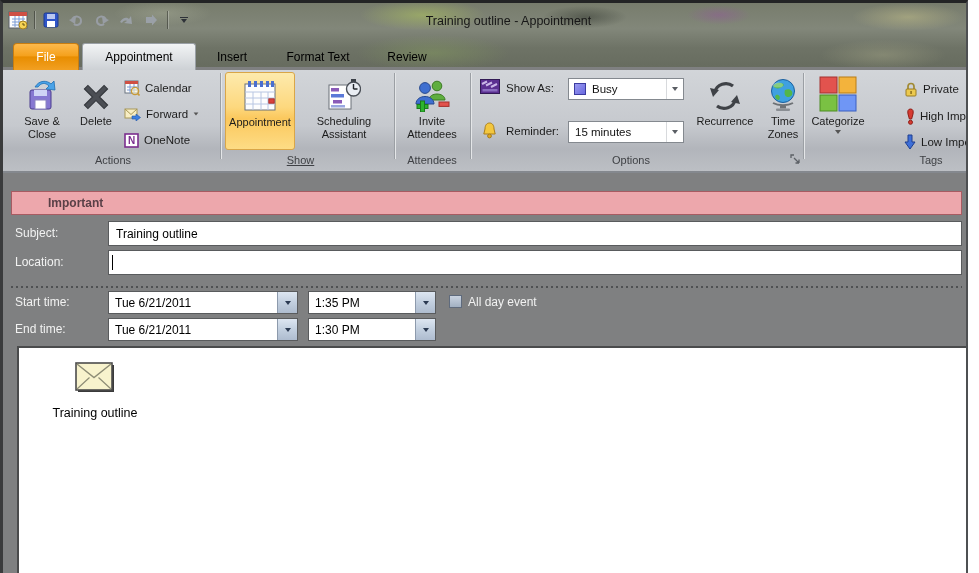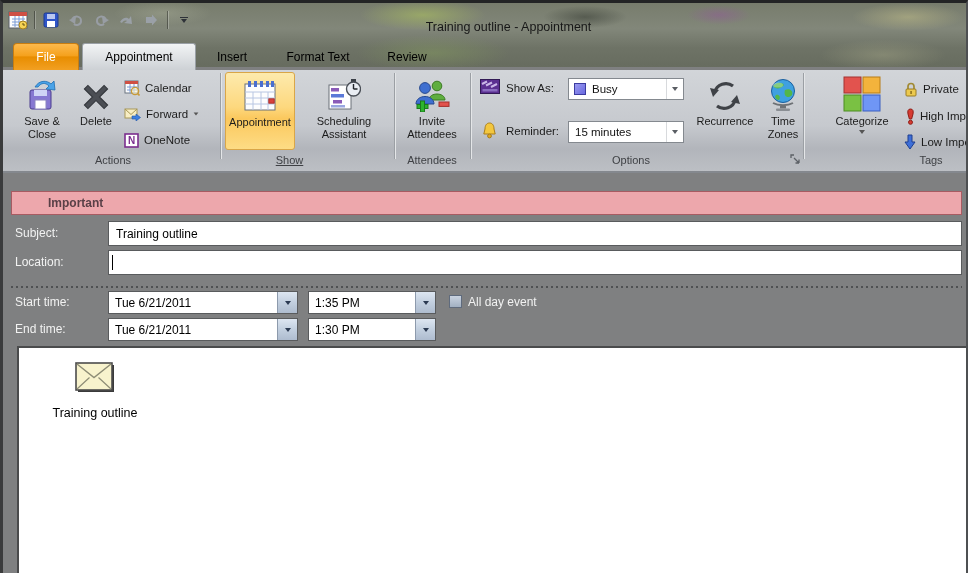--- a/index.html
+++ b/index.html
@@ -15,21 +15,21 @@
   .header { position:absolute; left:0; top:0; width:963px; height:64px;
     background:
       radial-gradient(ellipse 90px 22px at 420px 12px, rgba(176,198,96,.55), transparent 70%),
       radial-gradient(ellipse 60px 16px at 582px 14px, rgba(40,45,38,.45), transparent 70%),
       radial-gradient(ellipse 46px 14px at 716px 12px, rgba(150,80,160,.40), transparent 70%),
       radial-gradient(ellipse 80px 20px at 905px 14px, rgba(205,200,140,.45), transparent 70%),
       radial-gradient(ellipse 70px 18px at 160px 10px, rgba(190,195,170,.30), transparent 70%),
       radial-gradient(ellipse 110px 26px at 430px 50px, rgba(140,170,90,.35), transparent 70%),
       radial-gradient(ellipse 90px 22px at 880px 52px, rgba(190,190,150,.30), transparent 70%),
       linear-gradient(180deg,#777c6c 0%,#82877a 40%,#6e7366 70%,#676c5f 100%); }
-  .titlebar-title { position:absolute; left:0; top:17px; width:100%; text-align:center;
+  .titlebar-title { position:absolute; left:0; top:11px; width:100%; text-align:center;
     font-size:12.5px; color:#171717;padding-left:48px; }
   .qat { position:absolute; left:4px; top:4px; height:26px; display:flex; align-items:center; gap:3px; }
   .qat-btn { width:22px; height:22px; display:flex; align-items:center; justify-content:center; }
   .qat-sep { width:1px; height:18px; background:rgba(0,0,0,.35); box-shadow:1px 0 0 rgba(255,255,255,.25); margin:0 2px; }
   .tri-down { width:0; height:0; border-left:3.5px solid transparent; border-right:3.5px solid transparent; border-top:4px solid #2e3238; }
   .qat-more { display:flex; flex-direction:column; align-items:center; gap:1px; }
   .qat-more .bar { width:8px; height:1.5px; background:#2e3238; }
 
   
   .tab { position:absolute; top:40px; height:27px; display:flex; align-items:center; justify-content:center;
@@ -226,21 +226,21 @@
           <rect x="24" y="1" width="5" height="3" fill="#3a3f46"></rect>
           <circle cx="26.5" cy="11" r="7" fill="#e9edf3" stroke="#4a4f57" stroke-width="1.4"></circle>
           <path d="M26.5,11 L26.5,6 M26.5,11 L30.5,11" stroke="#20242a" stroke-width="1.4"></path>
         </svg>
       </div>
       <div class="lbl">
         <div>Scheduling</div>
         <div>Assistant</div>
       </div>
     </div>
-    <div class="group-label" style="left:239px;width:95px;text-decoration:underline;">Show</div>
+    <div class="group-label" style="left:250px;width:95px;text-decoration:underline;">Show</div>
     <div class="rb-sep" style="left:391px;"></div>
 
     <div class="bigbtn" style="left:396px;width:66px;">
       <div class="ic">
         <svg width="36" height="34" viewBox="0 0 36 34">
           <circle cx="23" cy="8" r="4.8" fill="#5fae3f" stroke="#3c7a24"></circle>
           <path d="M15,22 C15,14 31,14 31,22 Z" fill="#5fae3f" stroke="#3c7a24"></path>
           <circle cx="11" cy="10" r="5.4" fill="#3f6fd0" stroke="#27498f"></circle>
           <path d="M2,26 C2,16 20,16 20,26 Z" fill="#3f6fd0" stroke="#27498f"></path>
           <rect x="3" y="26.5" width="11" height="4" fill="#2db52d" stroke="#1c7a1c"></rect>
@@ -309,21 +309,21 @@
         <div>Zones</div>
       </div>
     </div>
     <div class="group-label" style="left:583px;width:90px;">Options</div>
     <svg class="abs" style="left:787px;top:84px;" width="11" height="11" viewBox="0 0 11 11">
       <path d="M1,4 V1 H4" fill="none" stroke="#5c6066" stroke-width="1.3"></path>
       <path d="M4,4 L9,9 M9,9 V5.5 M9,9 H5.5" fill="none" stroke="#5c6066" stroke-width="1.3"></path>
     </svg>
     <div class="rb-sep" style="left:800px;"></div>
 
-    <div class="bigbtn" style="left:828px;width:62px;text-align:center;">
+    <div class="bigbtn" style="left:804px;width:62px;text-align:center;">
       <div class="ic">
         <svg width="38" height="36" viewBox="0 0 38 36">
           <rect x="1" y="1" width="17" height="16" fill="#e2534e" stroke="#a33330"></rect>
           <rect x="20" y="1" width="17" height="16" fill="#f3b33c" stroke="#b87d16"></rect>
           <rect x="1" y="19" width="17" height="16" fill="#7ac143" stroke="#4d8c22"></rect>
           <rect x="20" y="19" width="17" height="16" fill="#6f96f5" stroke="#3a5fc0"></rect>
         </svg>
       </div>
       <div class="lbl">Categorize</div>
       <div class="tri-down" style="border-top-color:#555;margin-top:2px;"></div>

